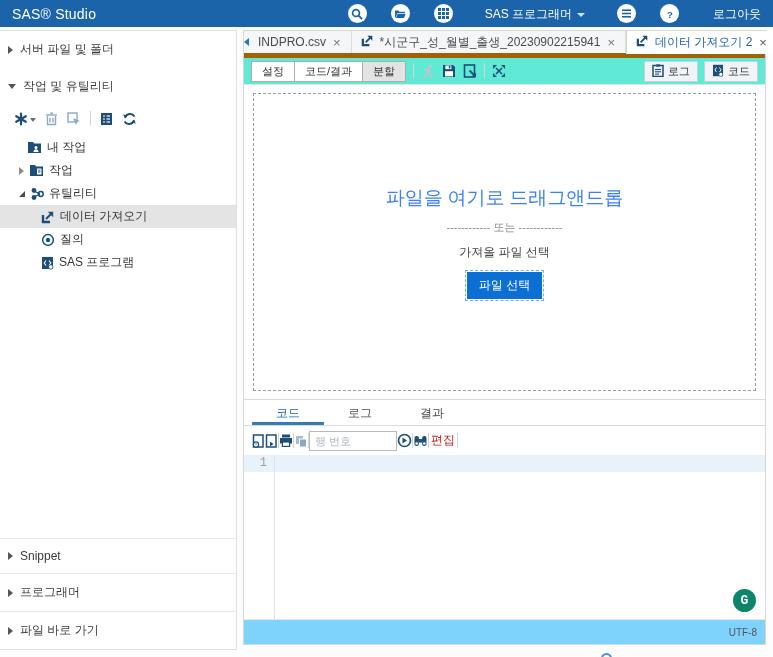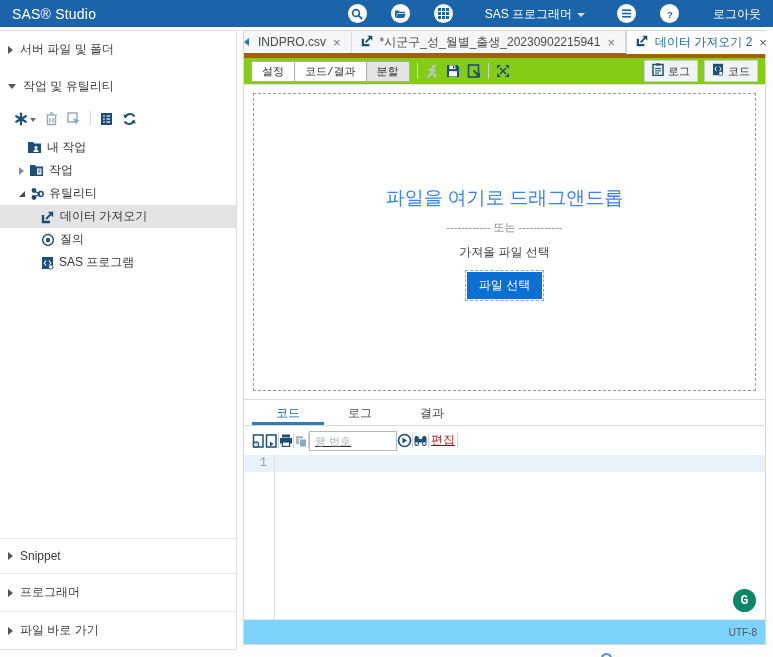--- a/index.html
+++ b/index.html
@@ -51,22 +51,22 @@
   .tab-scroll { width:15px; display:flex; align-items:center; justify-content:center; cursor:pointer; }
   .tri-left-b { width:0; height:0; border-top:4px solid transparent; border-bottom:4px solid transparent;
                 border-right:5px solid #2a77b8; }
   .tab { display:flex; align-items:center; gap:6px; padding:0 9px; border-right:1px solid #dcdcdc;
          color:#4a4a4a; cursor:pointer; white-space:nowrap; }
   .tab .close { color:#777; font-size:13px; padding:0 1px; cursor:pointer; }
   .tab.active { background:#fff; color:#1b63a8; border-left:1px solid #cfcfcf; border-right:1px solid #cfcfcf;
                 margin-bottom:-1px; border-bottom:1px solid #fff; }
   .tab.active .close { color:#555; }
 
-  .toolbar { height:27px; display:flex; align-items:center; padding:0 7px; gap:7px; background:#84cc16;
-             border-bottom:1px solid #e3e3e3;font-family:Liberation Mono, monospace; }
+  .toolbar { height:27px; display:flex; align-items:center; padding:0 7px; gap:7px; background:#5eead4;
+             border-bottom:1px solid #e3e3e3; }
   .seg { display:flex; }
   .seg button { font-family:inherit; font-size:11px; color:#333; background:#fff; border:1px solid #adadad;
                 padding:2px 10px; margin-left:-1px; cursor:pointer; }
   .seg button:first-child { margin-left:0; }
   .seg button.active { background:#e3e3e3; }
   .vsep { width:1px; height:16px; background:#d4d4d4; }
   .micon { display:flex; align-items:center; cursor:pointer; }
   .tb-right { margin-left:auto; display:flex; gap:6px; }
   .tb-btn { display:flex; align-items:center; gap:4px; background:#f1f4f7; border:1px solid #c7cfd8;
             padding:2px 7px; font-size:11px; color:#333; cursor:pointer; border-radius:1px; }
@@ -78,21 +78,21 @@
   .dz-or { color:#8a8a8a; font-size:11px; }
   .dz-select { color:#444; font-size:12px; }
   .dz-btn { margin-top:2px; background:#0c70d2; color:#fff; border:1px solid #0c70d2; font-size:12px;
             padding:4px 11px; cursor:pointer; outline:1px dashed #77aede; outline-offset:1px; font-family:inherit; }
 
   
   .bottom { height:245px; display:flex; flex-direction:column; border-top:1px solid #d9d9d9; }
   .btabs { height:26px; display:flex; padding-left:8px; border-bottom:1px solid #d9d9d9; align-items:stretch; }
   .btab { padding:5px 24px 0 24px; color:#4a4a4a; cursor:pointer; }
   .btab.active { color:#1b63a8; border-bottom:3px solid #2e7cb8; }
-  .btoolbar { height:29px; display:flex; align-items:center; gap:0; padding:0 8px;text-decoration:underline; }
+  .btoolbar { height:29px; display:flex; align-items:center; gap:0; padding:0 8px; }
   .btoolbar .vsep { height:15px; }
   .line-input { width:88px; height:20px; border:1px solid #b9b9b9; font-size:11px; padding:0 5px;
                 color:#333; font-family:inherit; }
   .line-input::placeholder { color:#a9b2ba; }
   .edit-label { color:#b91c1c; font-size:12px; padding:0 2px; }
   .editor { flex:1 1 auto; position:relative; font-family:"Liberation Mono","DejaVu Sans Mono",monospace; }
   .gutter-line { position:absolute; left:30px; top:0; bottom:0; width:1px; background:#e2e2e2; }
   .cur-line { position:absolute; left:0; right:0; top:0; height:17px; background:#e7f2fb; display:flex; }
   .gutter-num { width:30px; text-align:right; padding-right:7px; color:#98a1a9; font-size:12px; line-height:17px; }
   .cursor-bar { width:1px; height:13px; background:#444; margin-top:2px; }

